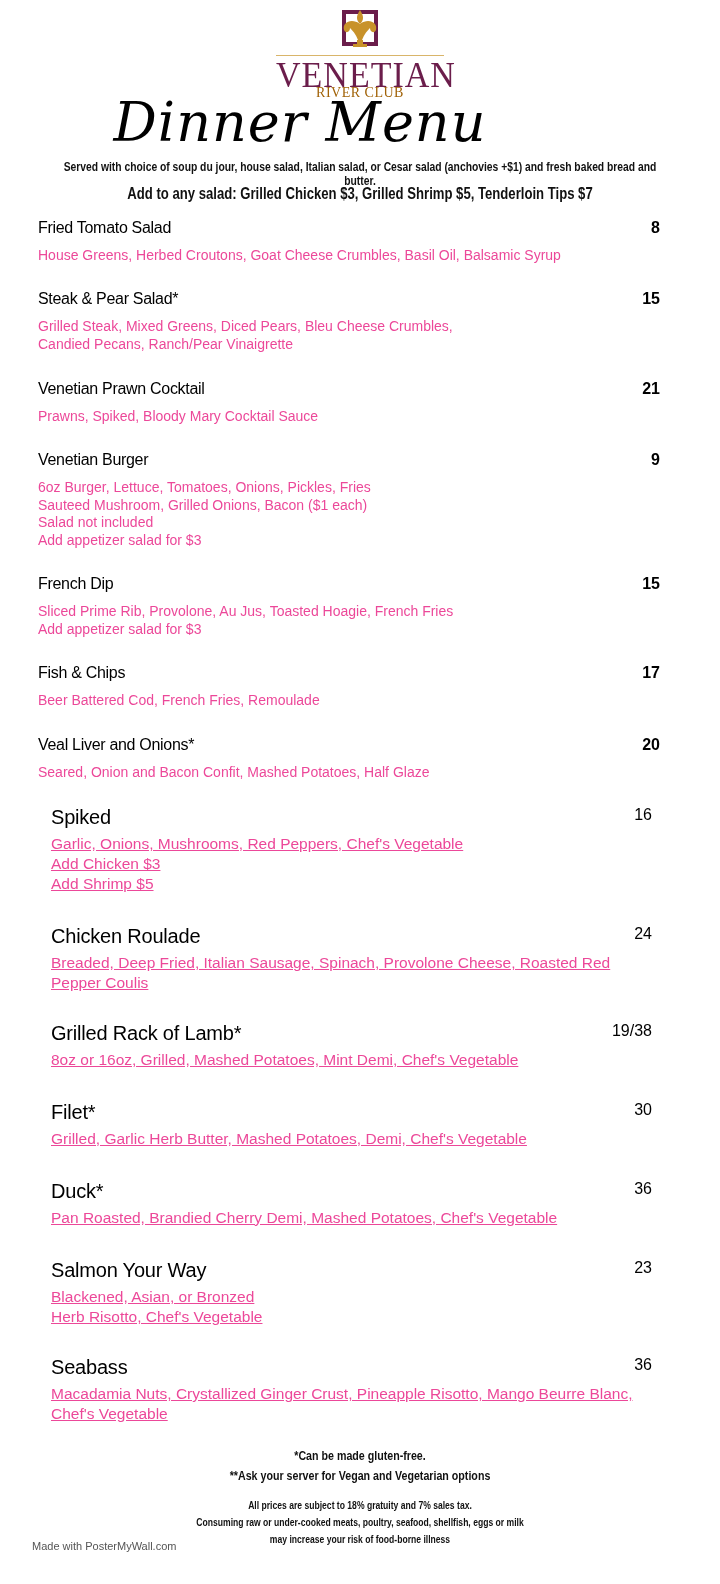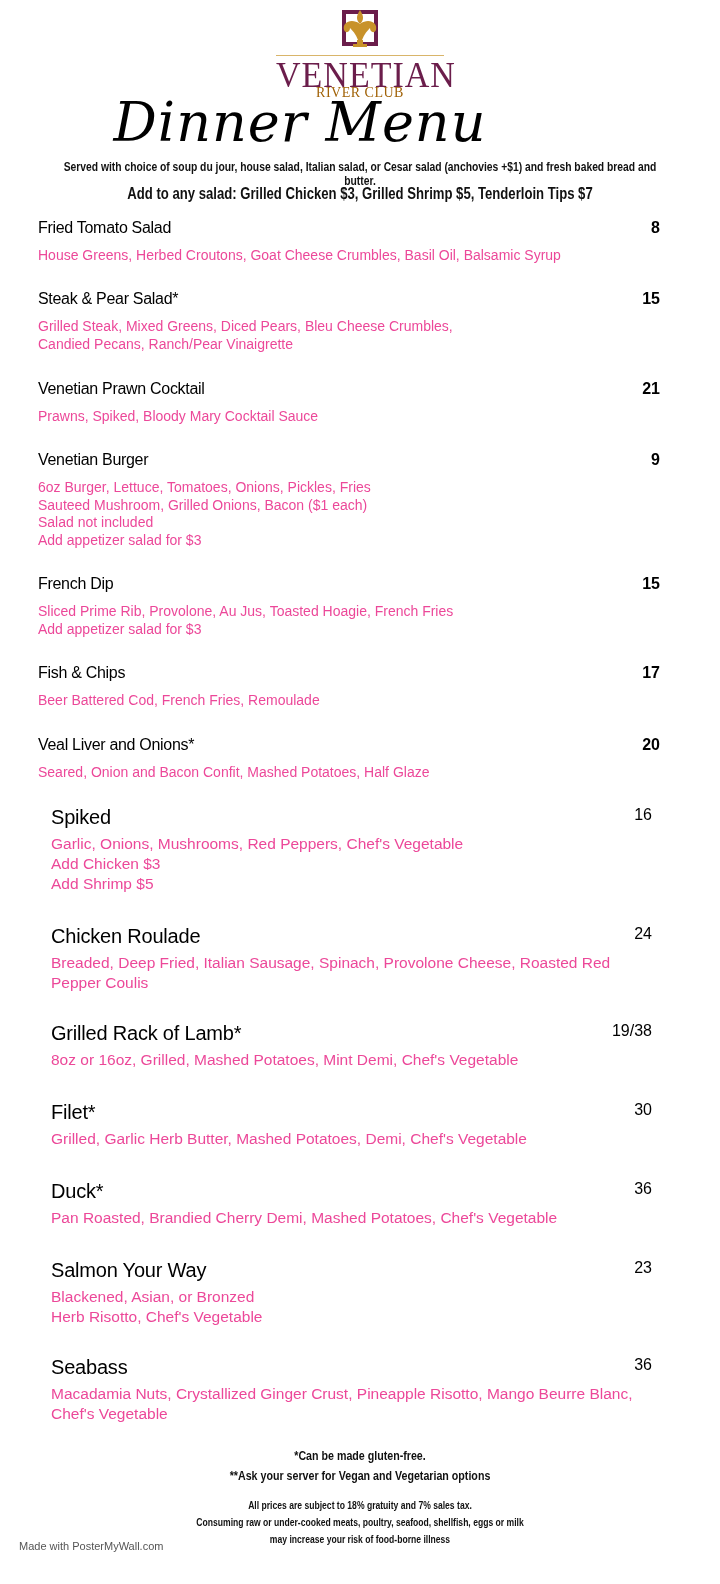--- a/index.html
+++ b/index.html
@@ -14,26 +14,26 @@
   .addsalad { position: absolute; left: 0; width: 720px; top: 185px; text-align: center; font-size: 16px; font-weight: bold; transform: scaleX(0.82); transform-origin: center; }
   .item { position: absolute; left: 0; width: 720px; }
   .item .name { position: absolute; font-weight: normal; color: #000; }
   .item .price { position: absolute; text-align: right; color: #000; }
   .item .desc { position: absolute; color: #ec4899; white-space: pre-line; }
   .s1 .name { left: 38px; top: 0; font-size: 16px; font-weight: normal; letter-spacing: -0.3px; }
   .s1 .price { right: 60px; top: 0; font-size: 16px; font-weight: bold; }
   .s1 .desc { left: 38px; top: 28px; font-size: 14px; line-height: 17.5px; }
   .s2 .name { left: 51px; top: 0; font-size: 20px; letter-spacing: -0.2px; }
   .s2 .price { right: 68px; top: 0; font-size: 16px; }
-  .s2 .desc { left: 51px; top: 28px; font-size: 15.5px; line-height: 20px; width: 590px; }
+  .s2 .desc { left: 51px; top: 28px; font-size: 15.5px; line-height: 20px; width: 590px; text-decoration: underline; }
   .notes { position: absolute; left: 0; width: 720px; text-align: center; font-weight: bold; }
   .gf { top: 1448px; font-size: 13px; transform: scaleX(0.82); }
   .vegan { top: 1468px; font-size: 13px; transform: scaleX(0.82); }
   .legal { position: absolute; left: 0; width: 720px; text-align: center; font-size: 11px; font-weight: bold; transform: scaleX(0.78); line-height: 17px; }
-  .watermark { position: absolute; left: 19px; top: 1540px; font-size: 11px; color: #555; }
+  .watermark { position: absolute; left: 32px; top: 1540px; font-size: 11px; color: #555; }
 </style>
 </head>
 <body>
 
 <div class="logo">
   <svg class="emblem" viewBox="0 0 44 42">
     <rect x="4" y="2" width="36" height="36" fill="#6b1d4b"></rect>
     <rect x="8" y="6" width="28" height="28" fill="#ffffff"></rect>
     <path d="M22 2 C18 8 18 12 22 16 C26 12 26 8 22 2 Z" fill="#c8922a"></path>
     <path d="M22 16 C14 10 4 14 6 22 C8 26 12 24 12 20 C14 22 18 26 20 32 L24 32 C26 26 30 22 32 20 C32 24 36 26 38 22 C40 14 30 10 22 16 Z" fill="#c8922a"></path>

